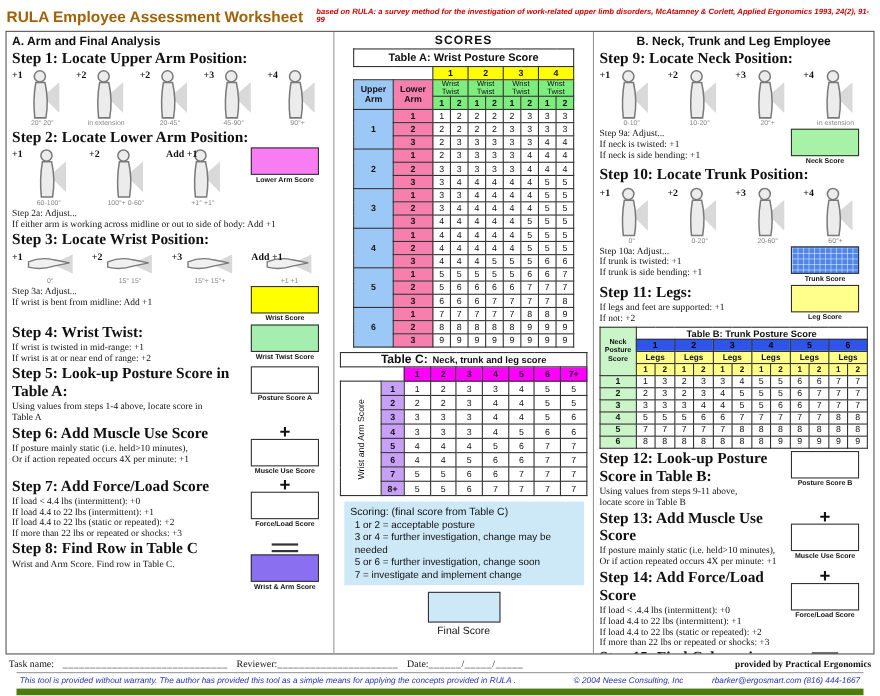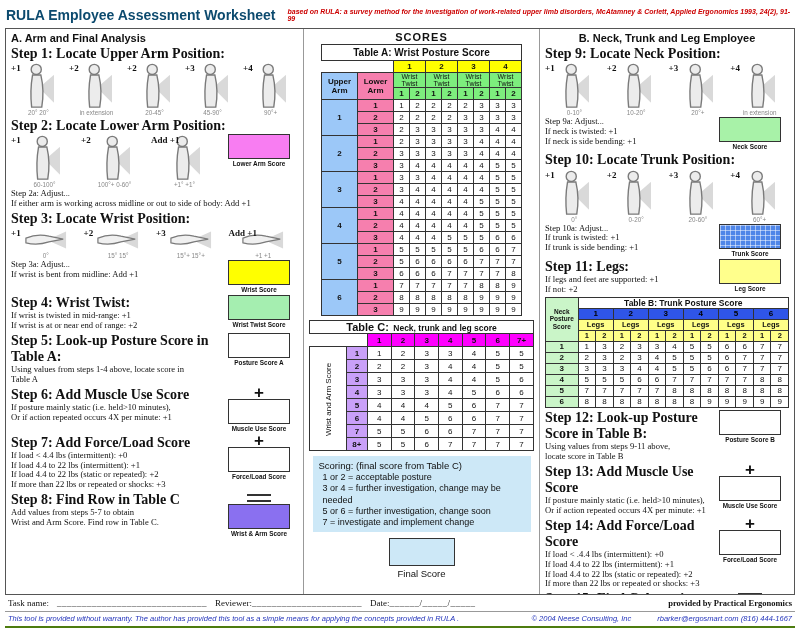--- a/index.html
+++ b/index.html
@@ -1,19 +1,19 @@
 <!DOCTYPE html>
 <html style="--blue: #9cc8f8; --pink: #f67fae; --yellow: #ffff00; --green: #7dee7d; --magenta: #ff00ff; --purple: #c9a0f8; --tableb_blue: #2f55e8; --tableb_yellow: #ffff88; --tableb_green: #caf5c8; --scoring_bg: #cde8f7; --citation_red: #cc0000; --footer_blue: #2233bb;"><head>
 <meta charset="utf-8">
 <style>
   html,body{margin:0;padding:0;background:#e8e8e8;}
   .sheet{width:800px;height:633px;box-sizing:border-box;background:#fff;position:relative;
          font-family:"Liberation Sans",sans-serif;color:#111;overflow:hidden;}
   .titlebar{height:24px;display:flex;align-items:center;padding:3px 6px 1px 6px;}
-  .title{font-size:14px;font-weight:bold;color:#0c4a6e;white-space:nowrap;}
+  .title{font-size:14px;font-weight:bold;color:#a16207;white-space:nowrap;}
   .citation{font-size:7px;color:var(--citation_red,#c00);font-style:italic;font-weight:bold;margin-left:12px;}
   .main{margin:0 5px;border:1.5px solid #555;display:flex;height:565px;background:#fff;}
   .col{padding:2px 5px;box-sizing:border-box;overflow:hidden;}
   .col-a{width:298px;border-right:1px solid #999;}
   .col-mid{width:236px;border-right:1px solid #999;display:flex;flex-direction:column;align-items:center;}
   .col-b{flex:1;}
   .sec-title{font-size:11px;font-weight:bold;margin:1px 0 1px;}
   .center{text-align:center;}
   .step{margin-top:2px;}
   .step-head{font-family:"Liberation Serif",serif;font-weight:bold;font-size:14px;line-height:1.15;}
@@ -65,21 +65,21 @@
   .scoring .t{font-size:9.5px;margin-bottom:1px;}
   .scoring .ln2{font-size:9px;line-height:1.25;padding-left:4px;}
   .final-wrap{margin-top:6px;display:flex;flex-direction:column;align-items:center;}
   .final-box{width:66px;height:28px;}
   .final-label{font-size:9.5px;margin-top:2px;}
   
   .footer1{display:flex;align-items:baseline;padding:3px 8px 1px;font-family:"Liberation Serif",serif;font-size:9px;}
   .blank{letter-spacing:.5px;white-space:nowrap;}
   .f-gap{margin-left:8px;}
   .provided{margin-left:auto;font-weight:bold;font-size:8.5px;}
-  .footer2{display:flex;align-items:flex-start;margin:2px 5px 0;border-top:1px solid #999;border-bottom:2px solid #4d7c0f;
+  .footer2{display:flex;align-items:flex-start;margin:2px 15px 0;border-top:1px solid #999;border-bottom:6px solid #4d7c0f;
            padding:2px 3px 3px;font-style:italic;font-size:7.5px;color:var(--footer_blue,#2233bb);}
   .footer2 .c1{flex:1;}
   .footer2 .c2{margin-right:26px;}
 </style>
 </head>
 <body>
 
 <div class="sheet">
   <div class="titlebar">
     <span class="title">RULA Employee Assessment Worksheet</span>
@@ -299,21 +299,20 @@
             <div class="boxlabel">Force/Load Score</div>
           </div>
         </div>
       </div>
 
       <div class="step">
         <div class="flexrow">
           <div class="grow">
             <div class="step-head">Step 8: Find Row in Table C</div>
             <div>
-                <div class="ln">Add values from steps 5-7 to obtain</div>
                 <div class="ln">Wrist and Arm Score.  Find row in Table C.</div>
               </div>
           </div>
           <div class="boxcol">
             <div class="eq"></div>
             <div class="scorebox" style="background-color: rgb(138, 112, 240);"></div>
             <div class="boxlabel">Wrist &amp; Arm Score</div>
           </div>
         </div>
       </div>

